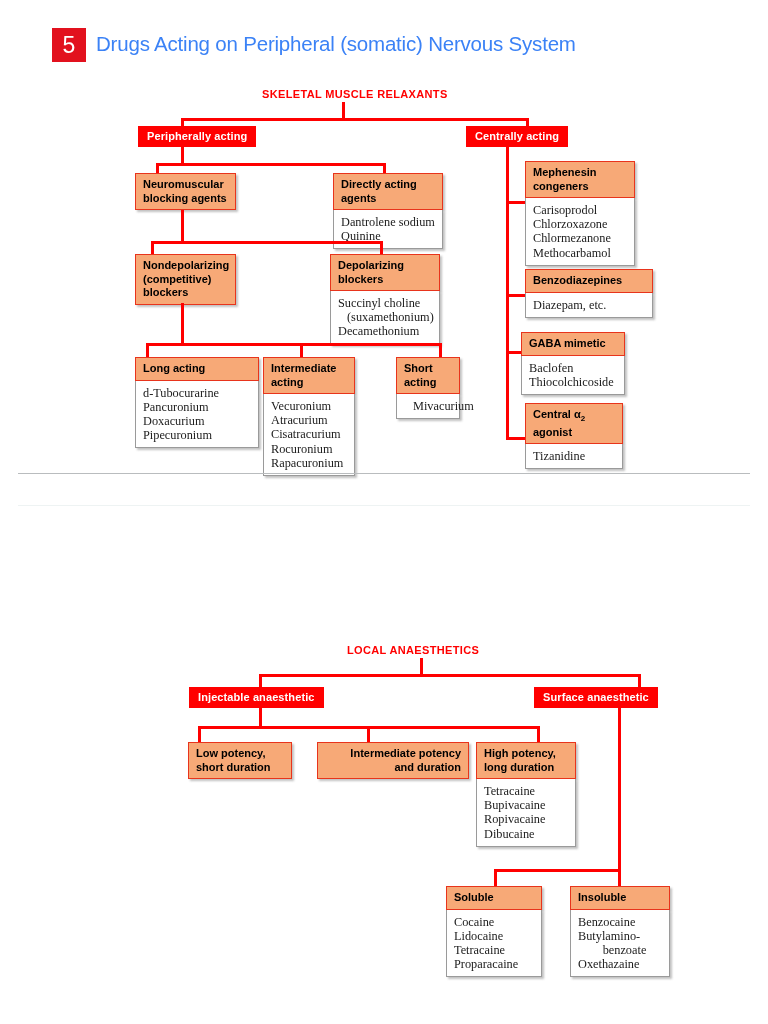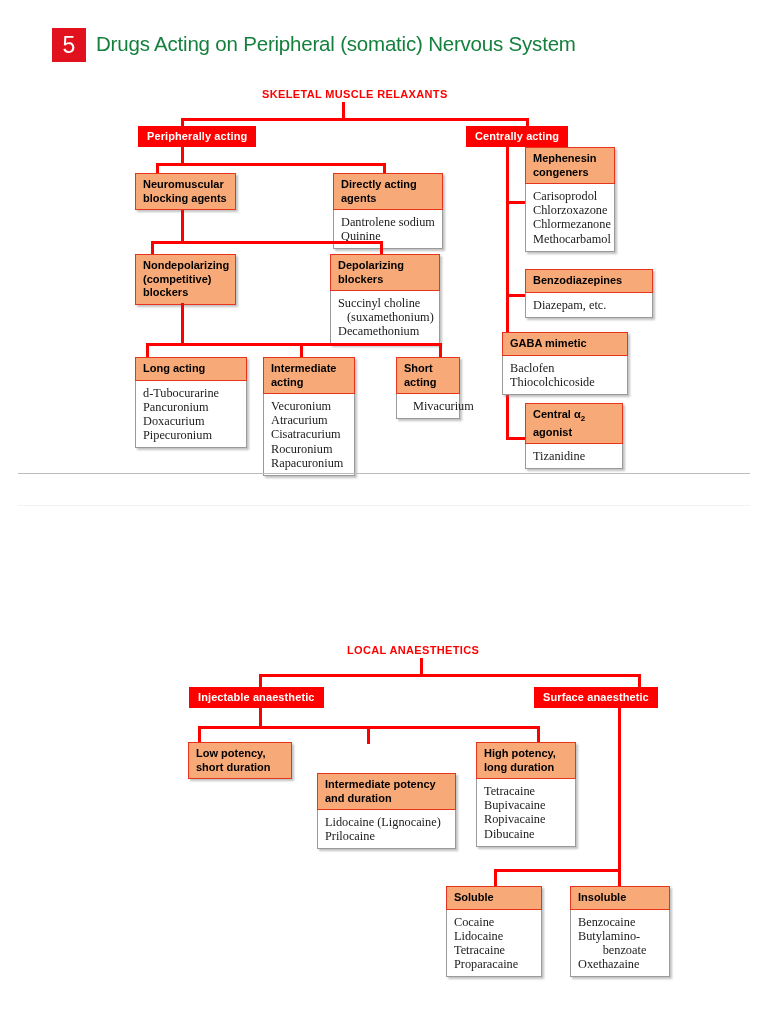--- a/index.html
+++ b/index.html
@@ -11,21 +11,21 @@
   .page{position:absolute;left:0;top:0;width:768px;height:1024px;}
 
   
   .chapter-badge{
     position:absolute;left:52px;top:28px;width:34px;height:34px;
     background:#E2111E;color:#ffffff;
     font-size:23px;line-height:34px;text-align:center;font-weight:400;
   }
   .chapter-title{
     position:absolute;left:96px;top:32px;
-    font-size:20.5px;color:#15803d;font-weight:400;letter-spacing:-0.2px;
+    font-size:20.5px;color:#3b82f6;font-weight:400;letter-spacing:-0.2px;
     white-space:nowrap;
   }
 
   
   .rule{position:absolute;left:18px;width:732px;height:1px;}
   .rule-strong{background:#b9bcbe;}
   .rule-faint{background:#eef3f3;}
 
   
   .fc{position:absolute;}
@@ -131,21 +131,21 @@
         <div>Decamethonium</div>
       </div>
     </div>
 
     <div class="line v" style="left:181px;top:303px;height:42px;"></div>
     <div class="line h" style="left:146px;top:343px;width:296px;"></div>
     <div class="line v" style="left:146px;top:343px;height:16px;"></div>
     <div class="line v" style="left:300px;top:343px;height:16px;"></div>
     <div class="line v" style="left:439px;top:343px;height:16px;"></div>
 
-    <div class="card" style="left:135px;top:357px;width:112px;">
+    <div class="card" style="left:135px;top:357px;width:124px;">
       <div class="hd">
         <div>Long acting</div>
       </div>
       <div class="bd">
         <div>d-Tubocurarine</div>
         <div>Pancuronium</div>
         <div>Doxacurium</div>
         <div>Pipecuronium</div>
       </div>
     </div>
@@ -171,21 +171,21 @@
         <div class="indent">Mivacurium</div>
       </div>
     </div>
 
     <div class="line v" style="left:506px;top:145px;height:295px;"></div>
     <div class="line h" style="left:506px;top:201px;width:21px;"></div>
     <div class="line h" style="left:506px;top:294px;width:21px;"></div>
     <div class="line h" style="left:506px;top:351px;width:21px;"></div>
     <div class="line h" style="left:506px;top:437px;width:21px;"></div>
 
-    <div class="card" style="left:525px;top:147px;width:90px;">
+    <div class="card" style="left:525px;top:161px;width:110px;">
       <div class="hd">
         <div>Mephenesin</div>
         <div>congeners</div>
       </div>
       <div class="bd">
         <div>Carisoprodol</div>
         <div>Chlorzoxazone</div>
         <div>Chlormezanone</div>
         <div>Methocarbamol</div>
       </div>
@@ -193,21 +193,21 @@
 
     <div class="card" style="left:525px;top:269px;width:128px;">
       <div class="hd">
         <div>Benzodiazepines</div>
       </div>
       <div class="bd">
         <div>Diazepam, etc.</div>
       </div>
     </div>
 
-    <div class="card" style="left:502px;top:332px;width:126px;">
+    <div class="card" style="left:521px;top:332px;width:104px;">
       <div class="hd">
         <div>GABA mimetic</div>
       </div>
       <div class="bd">
         <div>Baclofen</div>
         <div>Thiocolchicoside</div>
       </div>
     </div>
 
     <div class="card" style="left:525px;top:403px;width:98px;">
@@ -242,28 +242,24 @@
     <div class="line v" style="left:367px;top:726px;height:18px;"></div>
     <div class="line v" style="left:537px;top:726px;height:18px;"></div>
 
     <div class="card" style="left:188px;top:742px;width:104px;">
       <div class="hd">
         <div>Low potency,</div>
         <div>short duration</div>
       </div>
     </div>
 
-    <div class="card" style="left:317px;top:773px;width:139px;">
+    <div class="card" style="left:317px;top:742px;width:152px;text-align:right;">
       <div class="hd">
         <div>Intermediate potency</div>
         <div>and duration</div>
-      </div>
-      <div class="bd">
-        <div>Lidocaine (Lignocaine)</div>
-        <div>Prilocaine</div>
       </div>
     </div>
 
     <div class="card" style="left:476px;top:742px;width:100px;">
       <div class="hd">
         <div>High potency,</div>
         <div>long duration</div>
       </div>
       <div class="bd">
         <div>Tetracaine</div>

